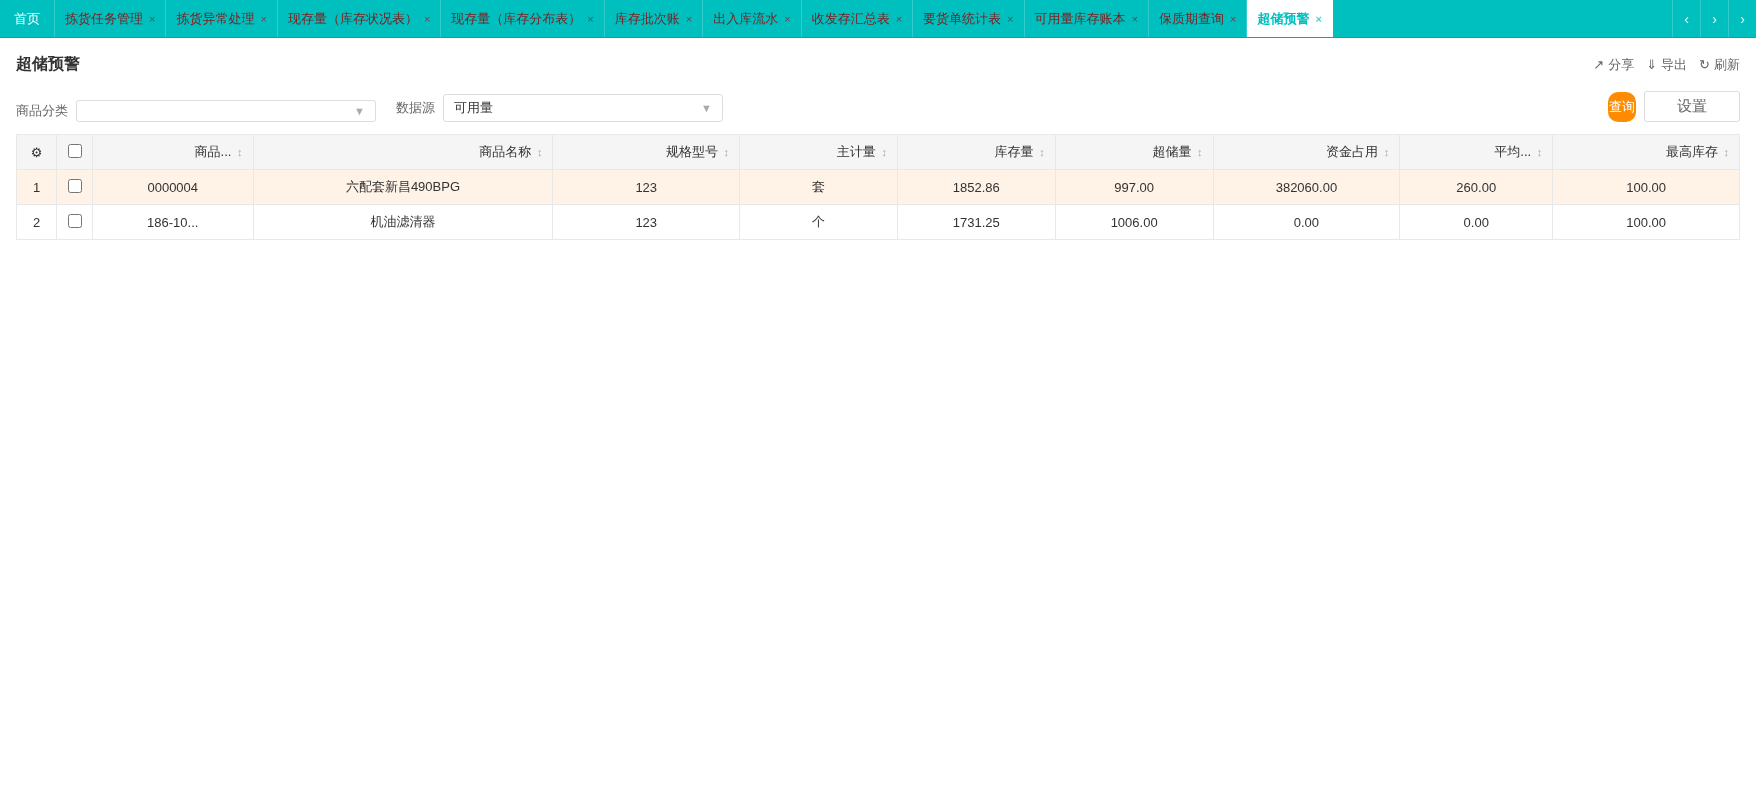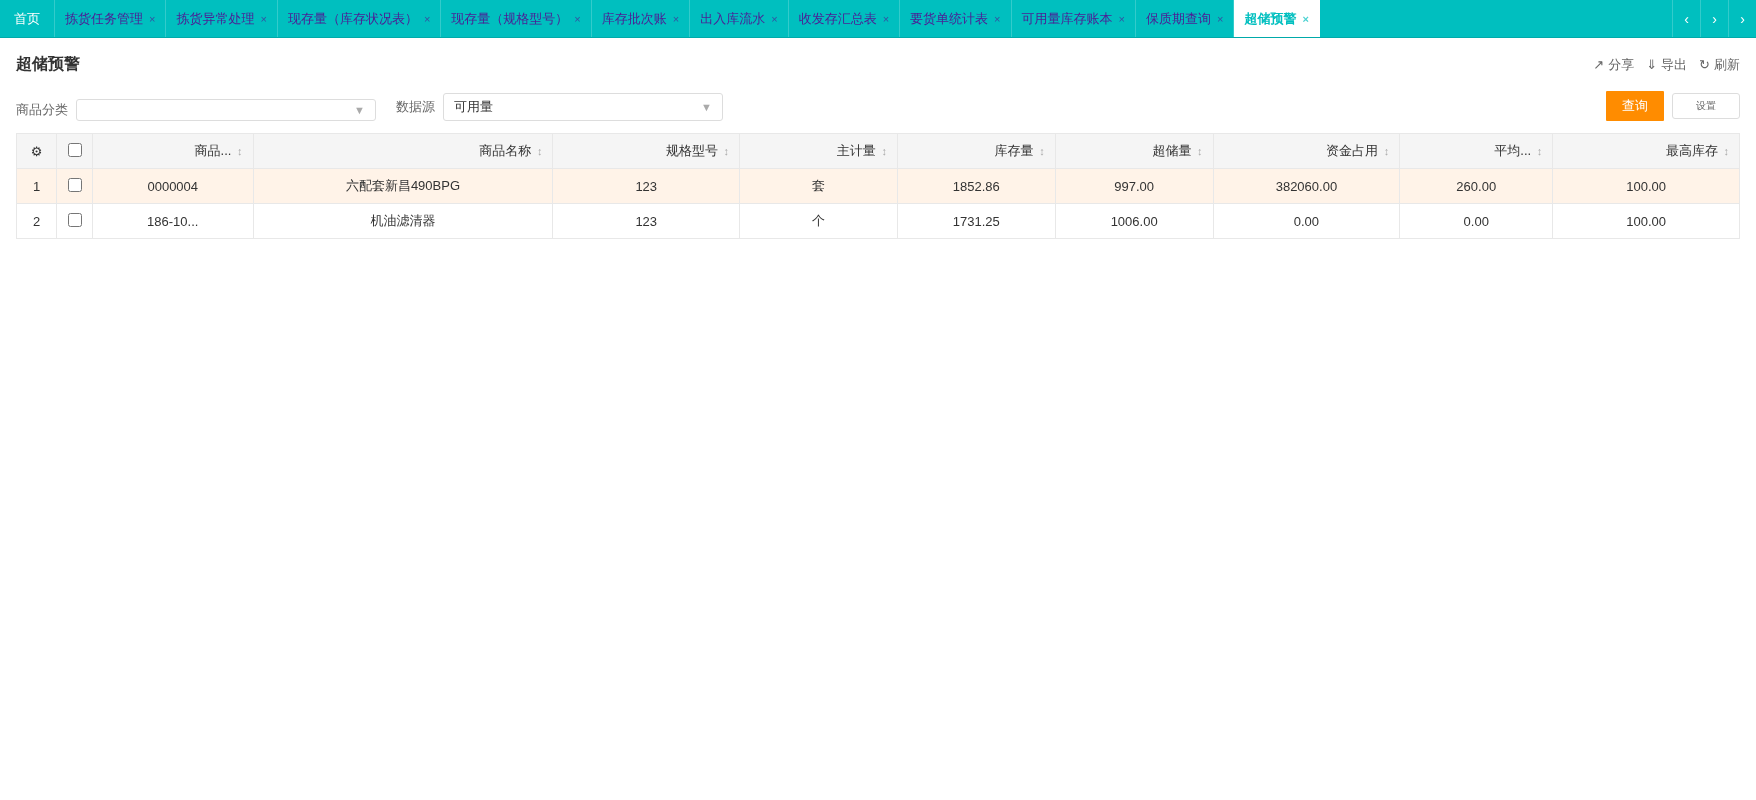--- a/index.html
+++ b/index.html
@@ -12,21 +12,21 @@
       background: #00bfbf;
       height: 38px;
       overflow: hidden;
       border-bottom: 1px solid #00aaaa;
     }
     .nav-tab {
       display: flex;
       align-items: center;
       padding: 0 10px;
       height: 38px;
-      color: #4c1d95;
+      color: #7f1d1d;
       font-size: 13px;
       white-space: nowrap;
       cursor: pointer;
       border-right: 1px solid rgba(255,255,255,0.2);
       gap: 4px;
     }
     .nav-tab.active { background: #fff; color: #00bfbf; font-weight: bold; }
     .nav-tab .close-x {
       font-size: 11px;
       opacity: 0.7;
@@ -138,33 +138,33 @@
     .action-buttons {
       margin-left: auto;
       display: flex;
       gap: 8px;
       align-items: center;
     }
     .btn-primary {
       background: #ff8c00;
       color: #fff;
       border: none;
-      border-radius: 1px;
-      padding: 6px 16px;
+      border-radius: 10px;
+      padding: 6px 1px;
       cursor: pointer;
       font-size: 13px;
     }
     .btn-secondary {
       background: #fff;
       color: #666;
       border: 1px solid #ddd;
       border-radius: 3px;
-      padding: 5px 23px;
-      cursor: pointer;
-      font-size: 10px;
+      padding: 5px 32px;
+      cursor: pointer;
+      font-size: 15px;
     }
 
     
     .data-table {
       width: 100%;
       border-collapse: collapse;
       font-size: 13px;
     }
     .data-table th {
       background: #f5f5f5;
@@ -225,21 +225,21 @@
   </div>
   <div class="nav-tab">
     <span>拣货异常处理</span>
     <span class="close-x">×</span>
   </div>
   <div class="nav-tab">
     <span>现存量（库存状况表）</span>
     <span class="close-x">×</span>
   </div>
   <div class="nav-tab">
-    <span>现存量（规格型号）</span>
+    <span>现存量（库存分布表）</span>
     <span class="close-x">×</span>
   </div>
   <div class="nav-tab">
     <span>库存批次账</span>
     <span class="close-x">×</span>
   </div>
   <div class="nav-tab">
     <span>出入库流水</span>
     <span class="close-x">×</span>
   </div>

